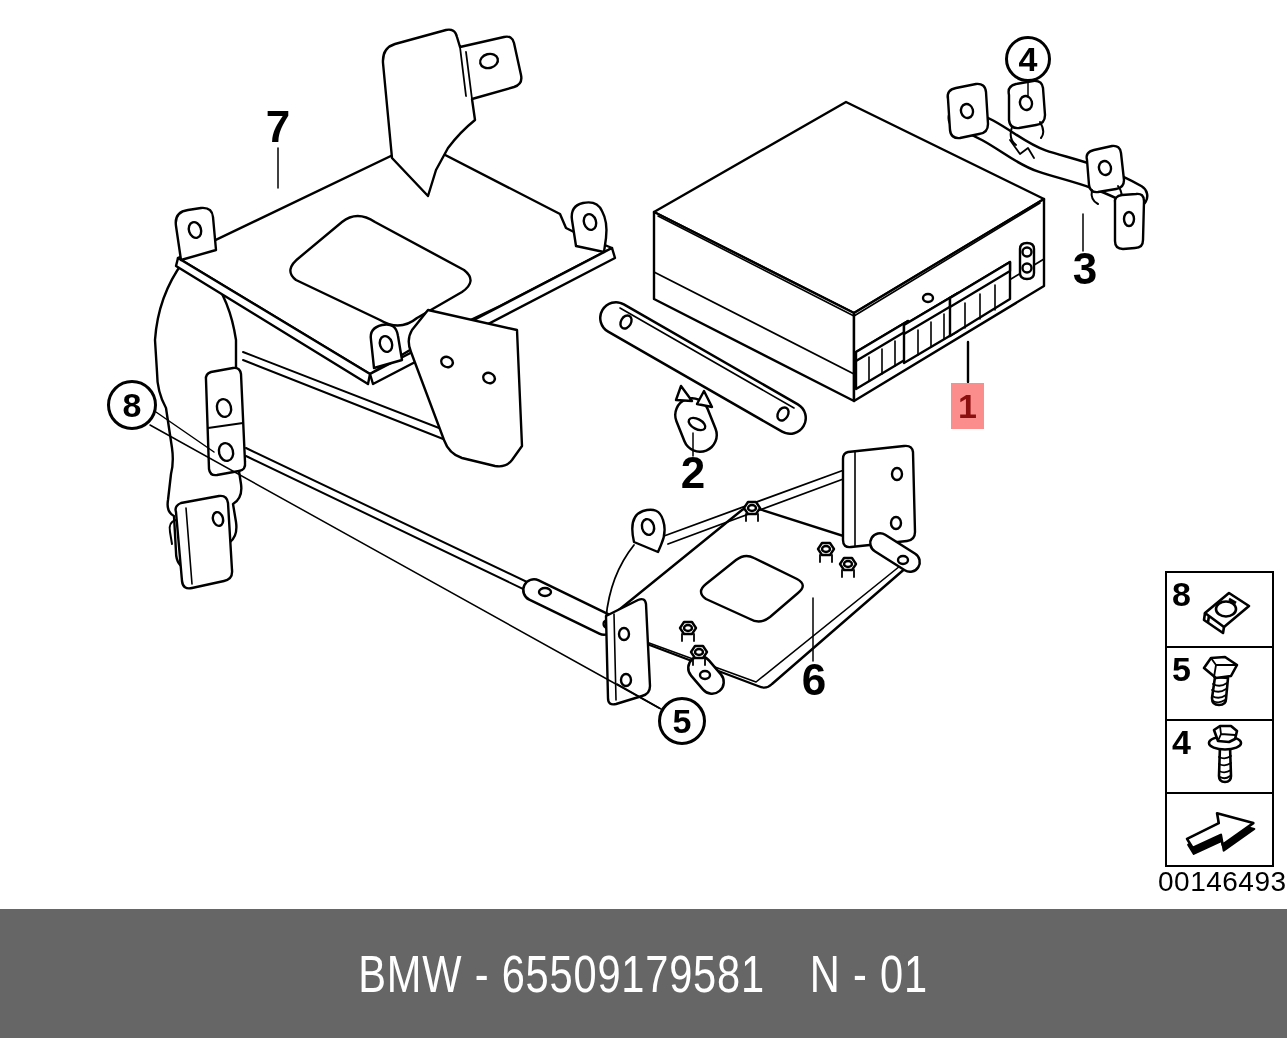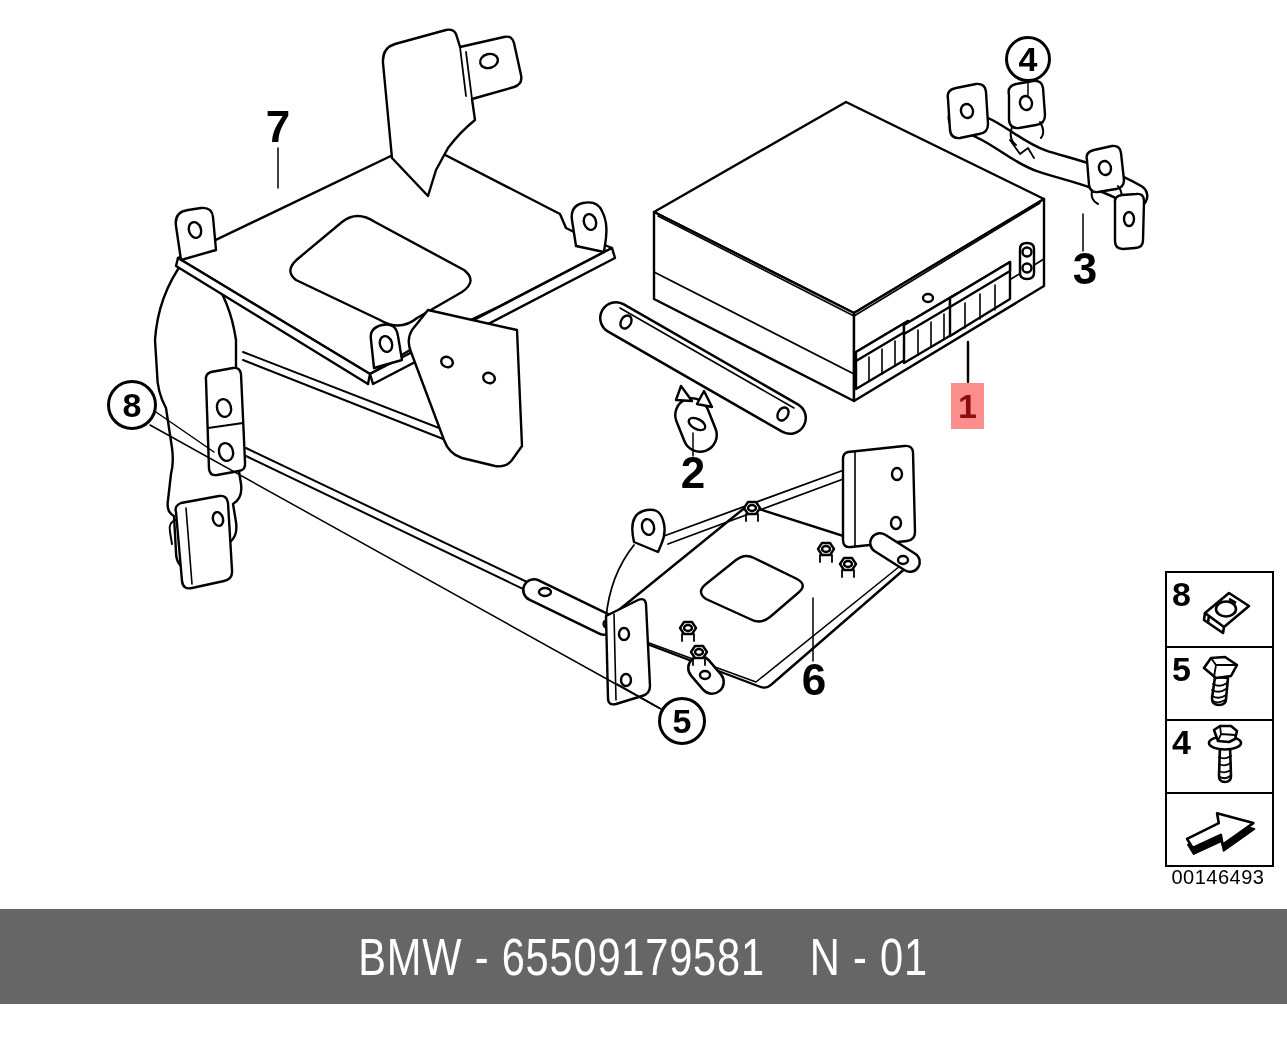--- a/index.html
+++ b/index.html
@@ -16,23 +16,23 @@
   .co.c4{left:1005px;top:36px;width:46px;height:46px;}
   
   .hl{position:absolute;left:951px;top:383px;width:33px;height:46px;background:#fb8d8d;color:#8c0f0f;
       display:flex;align-items:center;justify-content:center;font-weight:700;font-size:34px;}
   
   .legend{position:absolute;left:1165px;top:571px;width:105px;border:2.5px solid #000;background:#fff;}
   .legend .row{box-sizing:border-box;height:73px;display:flex;align-items:center;padding:2px 3px;}
   .legend .row + .row{border-top:2.5px solid #000;}
   .legend .num{font-weight:700;font-size:34px;line-height:1;align-self:flex-start;margin:2px 2px 0 2px;}
   .legend .row.arrow-row{justify-content:center;}
-  .docnum{position:absolute;left:1158px;top:866px;width:120px;text-align:center;font-size:20px;letter-spacing:.5px;color:#000;}
-  
-  .footer{position:relative;width:1287px;height:95px;background:#666666;display:flex;align-items:center;justify-content:center;}
+  .docnum{position:absolute;left:1158px;top:866px;width:120px;text-align:center;font-size:28px;letter-spacing:.5px;color:#000;}
+  
+  .footer{position:relative;width:1287px;height:129px;background:#666666;display:flex;align-items:center;justify-content:center;}
   .footer .ftext{display:flex;align-items:baseline;gap:56px;color:#fff;font-size:52px;font-weight:400;
       transform:scaleX(0.8);transform-origin:center;letter-spacing:1px;white-space:pre;}
 </style>
 </head>
 <body>
 
 <div class="stage">
 
   <svg class="art" width="1287" height="909" viewBox="0 0 1287 909">
     <g fill="#fff" stroke="#000" stroke-width="2.4" stroke-linejoin="round" stroke-linecap="round">

